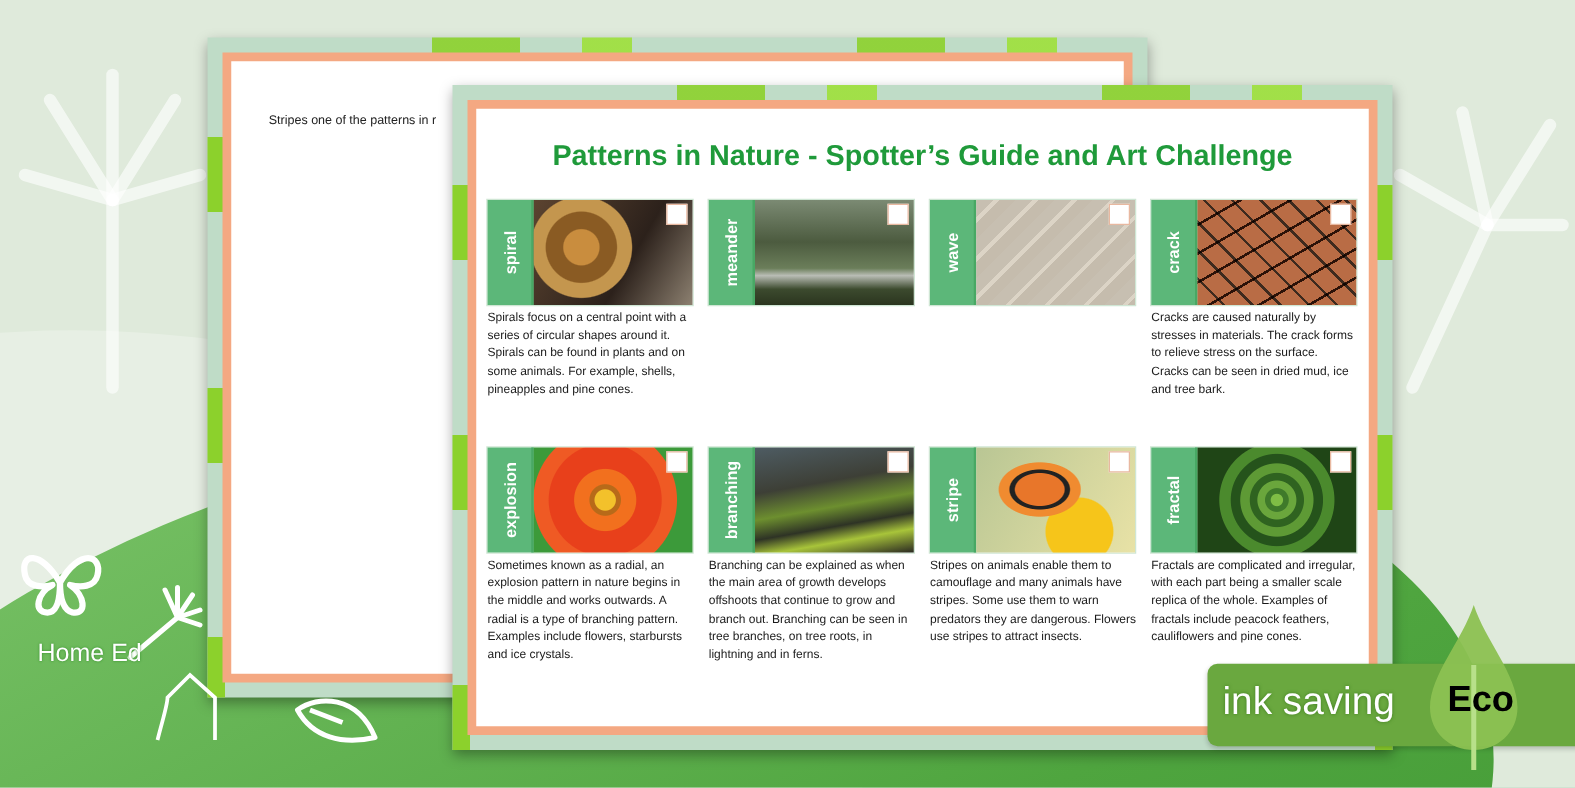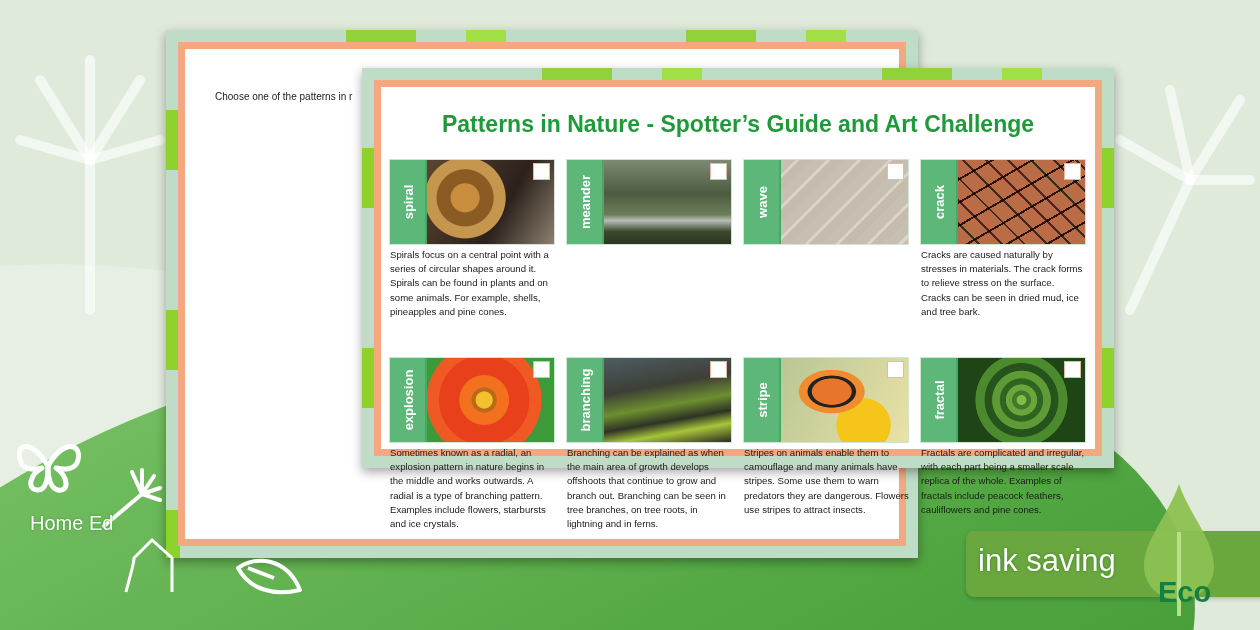--- a/index.html
+++ b/index.html
@@ -40,21 +40,21 @@
   #back { left: 166px; top: 30px; width: 752px; height: 528px; }
   #back .frame { left: 12px; top: 12px; right: 12px; bottom: 12px; }
   #back .prompt {
     position: absolute; left: 30px; top: 42px; font-size: 10px; color: #222;
     font-family: "Liberation Sans", sans-serif;
   }
   #back .back-title {
     position: absolute; right: 20px; top: 18px; font-size: 10.5px; color: #2a8a3a; font-weight: bold;
     font-family: "Liberation Sans", sans-serif;
   }
-  #front { left: 362px; top: 68px; width: 752px; height: 400px; }
+  #front { left: 362px; top: 68px; width: 752px; height: 532px; }
   #front .frame { left: 12px; top: 12px; right: 12px; bottom: 12px; }
   .title {
     position: absolute; left: 0; right: 0; top: 24px; text-align: center;
     font-size: 23px; font-weight: bold; color: #1f9a3a;
     font-family: "Liberation Sans", sans-serif;
   }
   .grid {
     position: absolute; left: 8px; top: 72px; width: 710px;
     display: grid; grid-template-columns: repeat(4, 166px); column-gap: 11px; row-gap: 12px;
   }
@@ -102,23 +102,22 @@
     box-shadow: 0 2px 4px rgba(0,0,0,0.2);
   }
   .eco-label {
     position: absolute; left: 12px; top: 12px; color: #fff; font-size: 31px;
     font-family: "Liberation Sans", sans-serif; text-shadow: 0 0 3px #3d7a1e;
   }
   .eco-drop {
     position: absolute; left: 1140px; top: 482px; width: 78px; height: 136px;
   }
   .eco-word {
-    position: absolute; left: 1158px; top: 544px; color: #15803d; font-size: 29px; font-weight: bold;
-    font-family: "Liberation Sans", sans-serif;
-    margin-top: 32px;
+    position: absolute; left: 1158px; top: 544px; color: #000000; font-size: 29px; font-weight: bold;
+    font-family: "Liberation Sans", sans-serif;
   }
 </style>
 </head>
 <body>
 
 <div class="bg-swoosh2"></div>
 <div class="bg-swoosh"></div>
 
 <svg style="position:absolute;left:0;top:40px" width="170" height="280">
   <g stroke="rgba(255,255,255,0.6)" stroke-width="10" stroke-linecap="round" fill="none">
@@ -139,21 +138,21 @@
       <path d="M80 120 L10 80"></path>
   </g>
 </svg>
 
 <div class="sheet" id="back">
   <div class="leafstrip"></div>
   <div class="leafside" style="left:0"></div>
   <div class="frame">
     <div class="inner">
       <div class="back-title">Patterns in Nature - Spotter's Guide and Art Challenge</div>
-      <div class="prompt">Choose one of the patterns in r</div>
+      <div class="prompt">Stripes one of the patterns in r</div>
     </div>
   </div>
 </div>
 
 <div class="sheet" id="front">
   <div class="leafstrip"></div>
   <div class="leafside" style="left:0"></div>
   <div class="leafside" style="right:0"></div>
   <div class="frame">
     <div class="inner">

